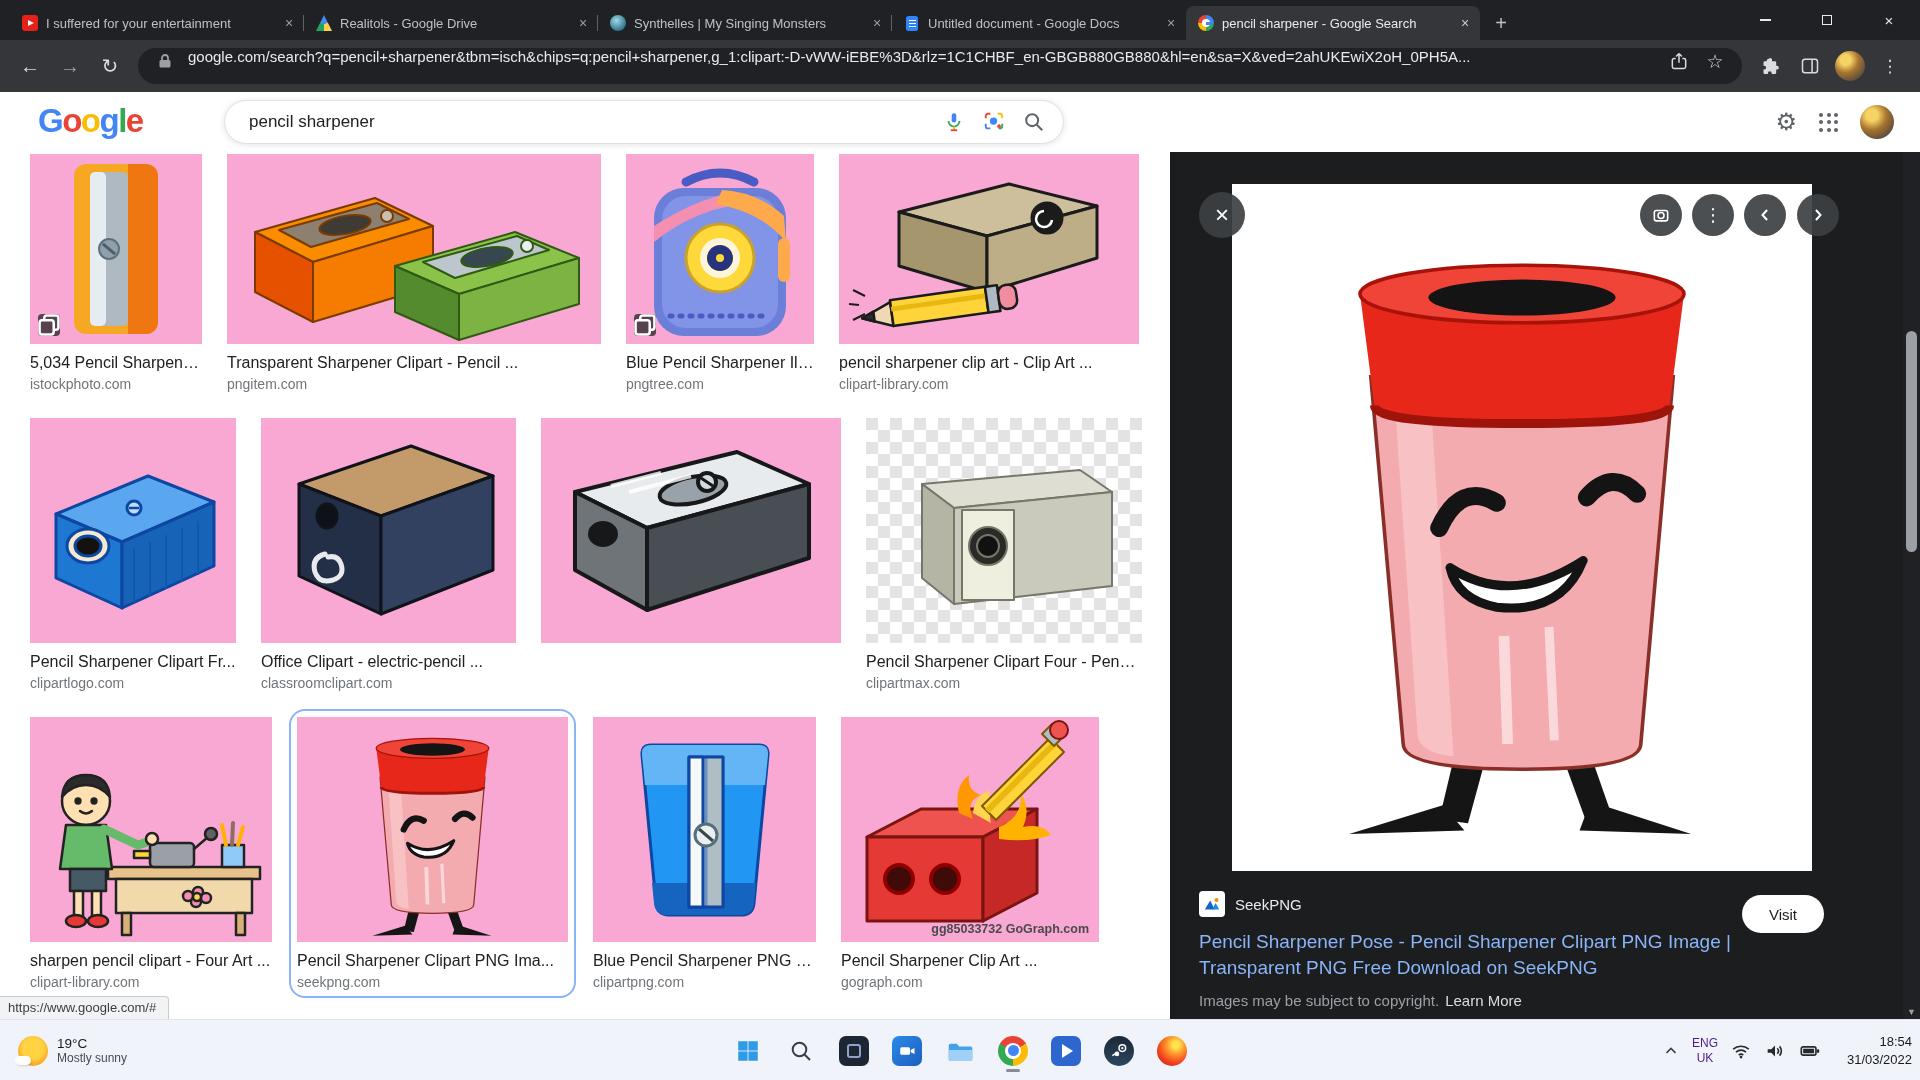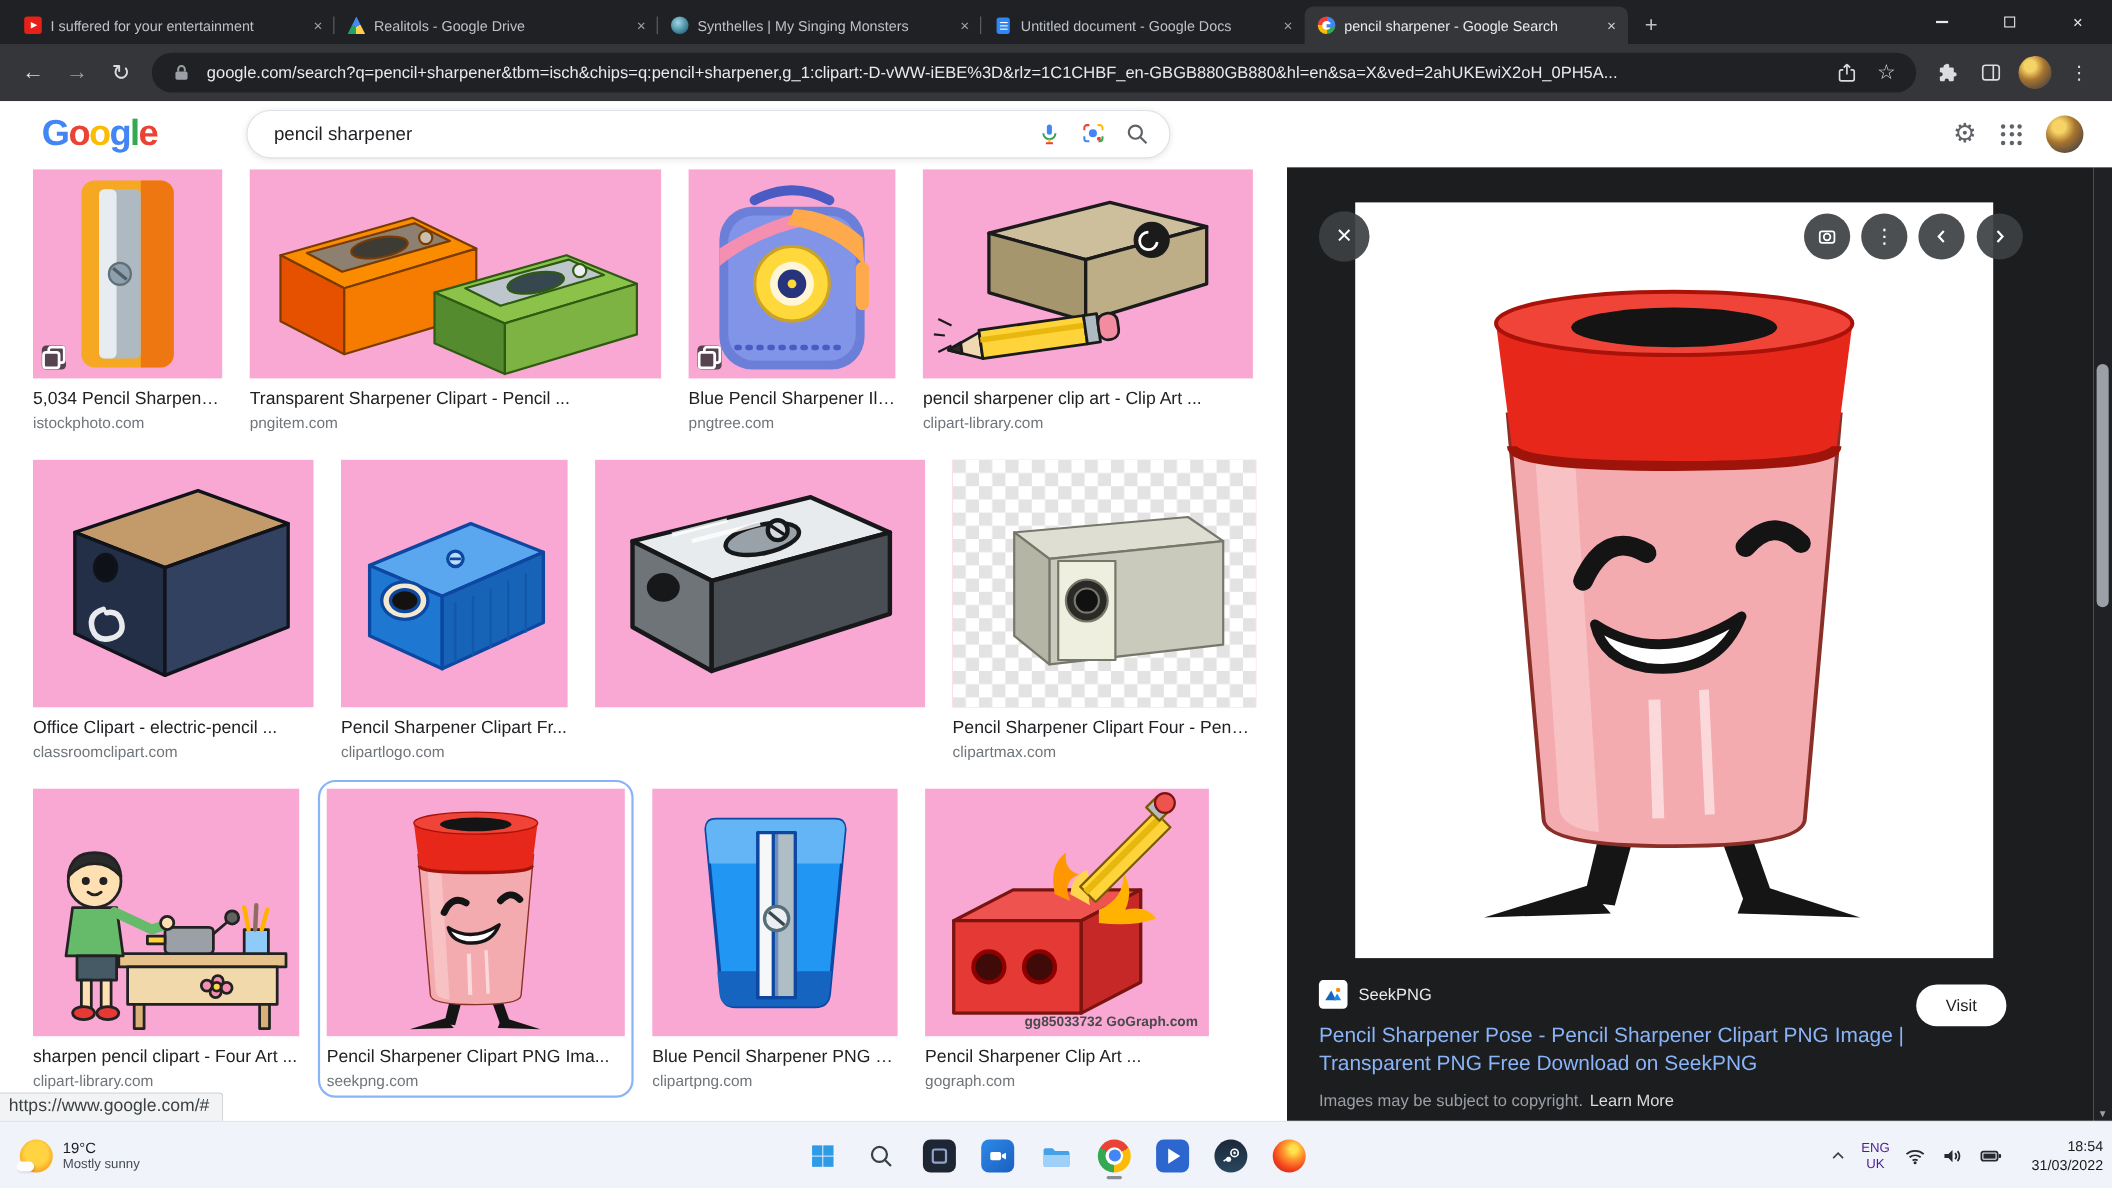--- a/index.html
+++ b/index.html
@@ -28,21 +28,21 @@
   .newtab{width:30px;height:30px;margin:0 0 2px 6px;display:flex;align-items:center;justify-content:center;color:#bdc1c6;font-size:20px}
   .wincontrols{position:absolute;right:0;top:0;height:40px;display:flex}
   .wc{width:62px;height:40px;display:flex;align-items:center;justify-content:center;color:#e8eaed;font-size:15px}
   .wc-min i{display:block;width:11px;height:1.6px;background:#e8eaed}
   .wc-max i{display:block;width:10px;height:10px;border:1.6px solid #e8eaed}
 
   
   .navbar{position:absolute;left:0;top:40px;right:0;height:52px;background:var(--toolbarbg,#35363a);display:flex;align-items:center;padding:0 10px}
   .navbtn{width:40px;height:40px;border-radius:50%;display:flex;align-items:center;justify-content:center;color:#dadce0;font-size:20px;flex:none}
   .navbtn.dim{color:#9aa0a6}
-  .urlbar{height:36px;background:var(--darkbg,#202124);border-radius:18px;display:flex;align-items:center;margin:0 8px;padding:0 14px;flex:1;min-width:0;gap:10px}
+  .urlbar{height:36px;background:var(--darkbg,#202124);border-radius:18px;display:flex;margin:0 8px;padding:0 14px;flex:1;min-width:0;gap:10px}
   .urltext{flex:1;min-width:0;color:#e8eaed;font-size:15px;white-space:nowrap;overflow:hidden}
   .toolicon{width:26px;height:26px;display:flex;align-items:center;justify-content:center;flex:none;color:#dadce0}
   .avatar{width:30px;height:30px;border-radius:50%;background:radial-gradient(circle at 35% 30%,#f6d365 0 18%,#a8742f 45%,#27324a 100%);flex:none}
 
   
   .gheader{position:absolute;left:0;top:92px;right:0;height:60px;background:#fff;z-index:3}
   .glogo{position:absolute;left:38px;top:10px;font-size:33px;font-weight:bold;letter-spacing:-1.5px}
   .glogo .lb{color:var(--gblue,#4285F4)}.glogo .lr{color:var(--gred,#EA4335)}.glogo .ly{color:var(--gyellow,#FBBC05)}.glogo .lg{color:var(--ggreen,#34A853)}
   .searchbox{position:absolute;left:224px;top:8px;width:840px;height:44px;border:1px solid #dfe1e5;border-radius:22px;box-shadow:0 1px 6px rgba(32,33,36,.12);display:flex;align-items:center;padding:0 16px 0 24px;gap:14px;background:#fff}
   .searchbox input{flex:1;border:none;outline:none;font-size:17px;color:#202124;font-family:"Liberation Sans",sans-serif;background:transparent}
@@ -59,21 +59,21 @@
   .card{flex:none}
   .thumb{position:relative;background:#f9a8d4;overflow:hidden}
   .thumb svg{display:block;width:100%;height:100%}
   .rtitle{margin-top:10px;font-size:16px;color:#202124;white-space:nowrap;overflow:hidden;text-overflow:ellipsis;max-width:100%}
   .rdomain{margin-top:4px;font-size:14px;color:#70757a;white-space:nowrap;overflow:hidden}
   .card.sel{border-radius:8px;outline:2px solid var(--selborder,#8ab4f8);outline-offset:6px}
   .badge{position:absolute;left:8px;bottom:8px;width:22px;height:22px;border-radius:4px;background:rgba(32,33,36,.75);display:flex;align-items:center;justify-content:center}
   .wm{position:absolute;left:0;right:10px;bottom:6px;text-align:right;font-size:12.5px;color:#4a4a4a;font-weight:bold}
 
   
-  .statusbar{position:absolute;left:0;bottom:61px;background:#f1f3f4;border:1px solid #c9cccf;border-left:none;border-bottom:none;border-top-right-radius:4px;padding:3px 12px 4px 8px;font-size:16px;color:#3c4043;z-index:6}
+  .statusbar{position:absolute;left:0;bottom:61px;background:#f1f3f4;border:1px solid #c9cccf;border-left:none;border-bottom:none;border-top-right-radius:4px;padding:3px 12px 4px 8px;font-size:13px;color:#3c4043;z-index:6}
 
   
   .preview{position:absolute;left:1170px;top:152px;right:17px;bottom:61px;background:#1c1d1f;z-index:2}
   .imgbox{position:absolute;left:62px;top:32px;width:580px;height:687px;background:#fff;display:flex;align-items:center;justify-content:center}
   .pvbtn{position:absolute;width:42px;height:42px;border-radius:50%;background:rgba(60,64,67,.92);display:flex;align-items:center;justify-content:center;color:#fff;z-index:4}
   .pv-close{left:29px;top:40px;width:46px;height:46px;font-size:24px}
   .pv-dots{font-size:18px}
   .srcrow{position:absolute;left:29px;top:739px;display:flex;align-items:center;gap:10px}
   .srcfav{width:26px;height:26px;border-radius:4px;background:#fff;display:flex;align-items:center;justify-content:center}
   .srcname{color:#e8eaed;font-size:15px}
@@ -369,38 +369,20 @@
             </svg>
         </div>
         <figcaption>
             <div class="rtitle">pencil sharpener clip art - Clip Art ...</div>
             <div class="rdomain">clipart-library.com</div>
           </figcaption>
       </figure>
     </div>
 
     <div class="rrow">
-      <figure class="card" style="width:255px">
-        <div class="thumb" style="height:225px">
-          <svg viewBox="0 0 255 225">
-              <g stroke="#10131a" stroke-width="3" stroke-linejoin="round">
-                <polygon points="38,66 150,28 232,58 120,98" fill="#C39B6A"></polygon>
-                <polygon points="38,66 120,98 120,196 38,158" fill="#232F47"></polygon>
-                <polygon points="120,98 232,58 232,152 120,196" fill="#31415F"></polygon>
-                <ellipse cx="66" cy="98" rx="10" ry="12" fill="#0e1117"></ellipse>
-              </g>
-              <path d="M64 136 q-14 4 -10 18 q4 12 18 8 q12 -4 8 -16 q-3 -9 -13 -7" fill="none" stroke="#E8EAED" stroke-width="5" stroke-linecap="round"></path>
-            </svg>
-        </div>
-        <figcaption>
-            <div class="rtitle">Office Clipart - electric-pencil ...</div>
-            <div class="rdomain">classroomclipart.com</div>
-          </figcaption>
-      </figure>
-
       <figure class="card" style="width:206px">
         <div class="thumb" style="height:225px">
           <svg viewBox="0 0 206 225">
               <g stroke="#0D47A1" stroke-width="3" stroke-linejoin="round">
                 <polygon points="26,96 118,58 184,84 92,124" fill="#5AA7F0"></polygon>
                 <polygon points="26,96 92,124 92,190 26,160" fill="#1E78D2"></polygon>
                 <polygon points="92,124 184,84 184,148 92,190" fill="#1663B8"></polygon>
                 <circle cx="104" cy="90" r="7" fill="#BBDEFB"></circle>
                 <line x1="99" y1="90" x2="109" y2="90" stroke="#0D47A1" stroke-width="2.5"></line>
                 <ellipse cx="58" cy="128" rx="21" ry="17" fill="#F4E9CE"></ellipse>
@@ -411,20 +393,38 @@
                 <line x1="120" y1="124" x2="120" y2="178"></line>
                 <line x1="136" y1="117" x2="136" y2="171"></line>
                 <line x1="152" y1="110" x2="152" y2="164"></line>
                 <line x1="168" y1="103" x2="168" y2="157"></line>
               </g>
             </svg>
         </div>
         <figcaption>
             <div class="rtitle">Pencil Sharpener Clipart Fr...</div>
             <div class="rdomain">clipartlogo.com</div>
+          </figcaption>
+      </figure>
+
+      <figure class="card" style="width:255px">
+        <div class="thumb" style="height:225px">
+          <svg viewBox="0 0 255 225">
+              <g stroke="#10131a" stroke-width="3" stroke-linejoin="round">
+                <polygon points="38,66 150,28 232,58 120,98" fill="#C39B6A"></polygon>
+                <polygon points="38,66 120,98 120,196 38,158" fill="#232F47"></polygon>
+                <polygon points="120,98 232,58 232,152 120,196" fill="#31415F"></polygon>
+                <ellipse cx="66" cy="98" rx="10" ry="12" fill="#0e1117"></ellipse>
+              </g>
+              <path d="M64 136 q-14 4 -10 18 q4 12 18 8 q12 -4 8 -16 q-3 -9 -13 -7" fill="none" stroke="#E8EAED" stroke-width="5" stroke-linecap="round"></path>
+            </svg>
+        </div>
+        <figcaption>
+            <div class="rtitle">Office Clipart - electric-pencil ...</div>
+            <div class="rdomain">classroomclipart.com</div>
           </figcaption>
       </figure>
 
       <figure class="card" style="width:300px">
         <div class="thumb" style="height:225px">
           <svg viewBox="0 0 300 225">
               <g stroke="#17181a" stroke-width="4" stroke-linejoin="round">
                 <polygon points="34,74 196,34 268,66 106,110" fill="#E8EBEE"></polygon>
                 <polygon points="34,74 106,110 106,192 34,152" fill="#6F7479"></polygon>
                 <polygon points="106,110 268,66 268,140 106,192" fill="#494E54"></polygon>

